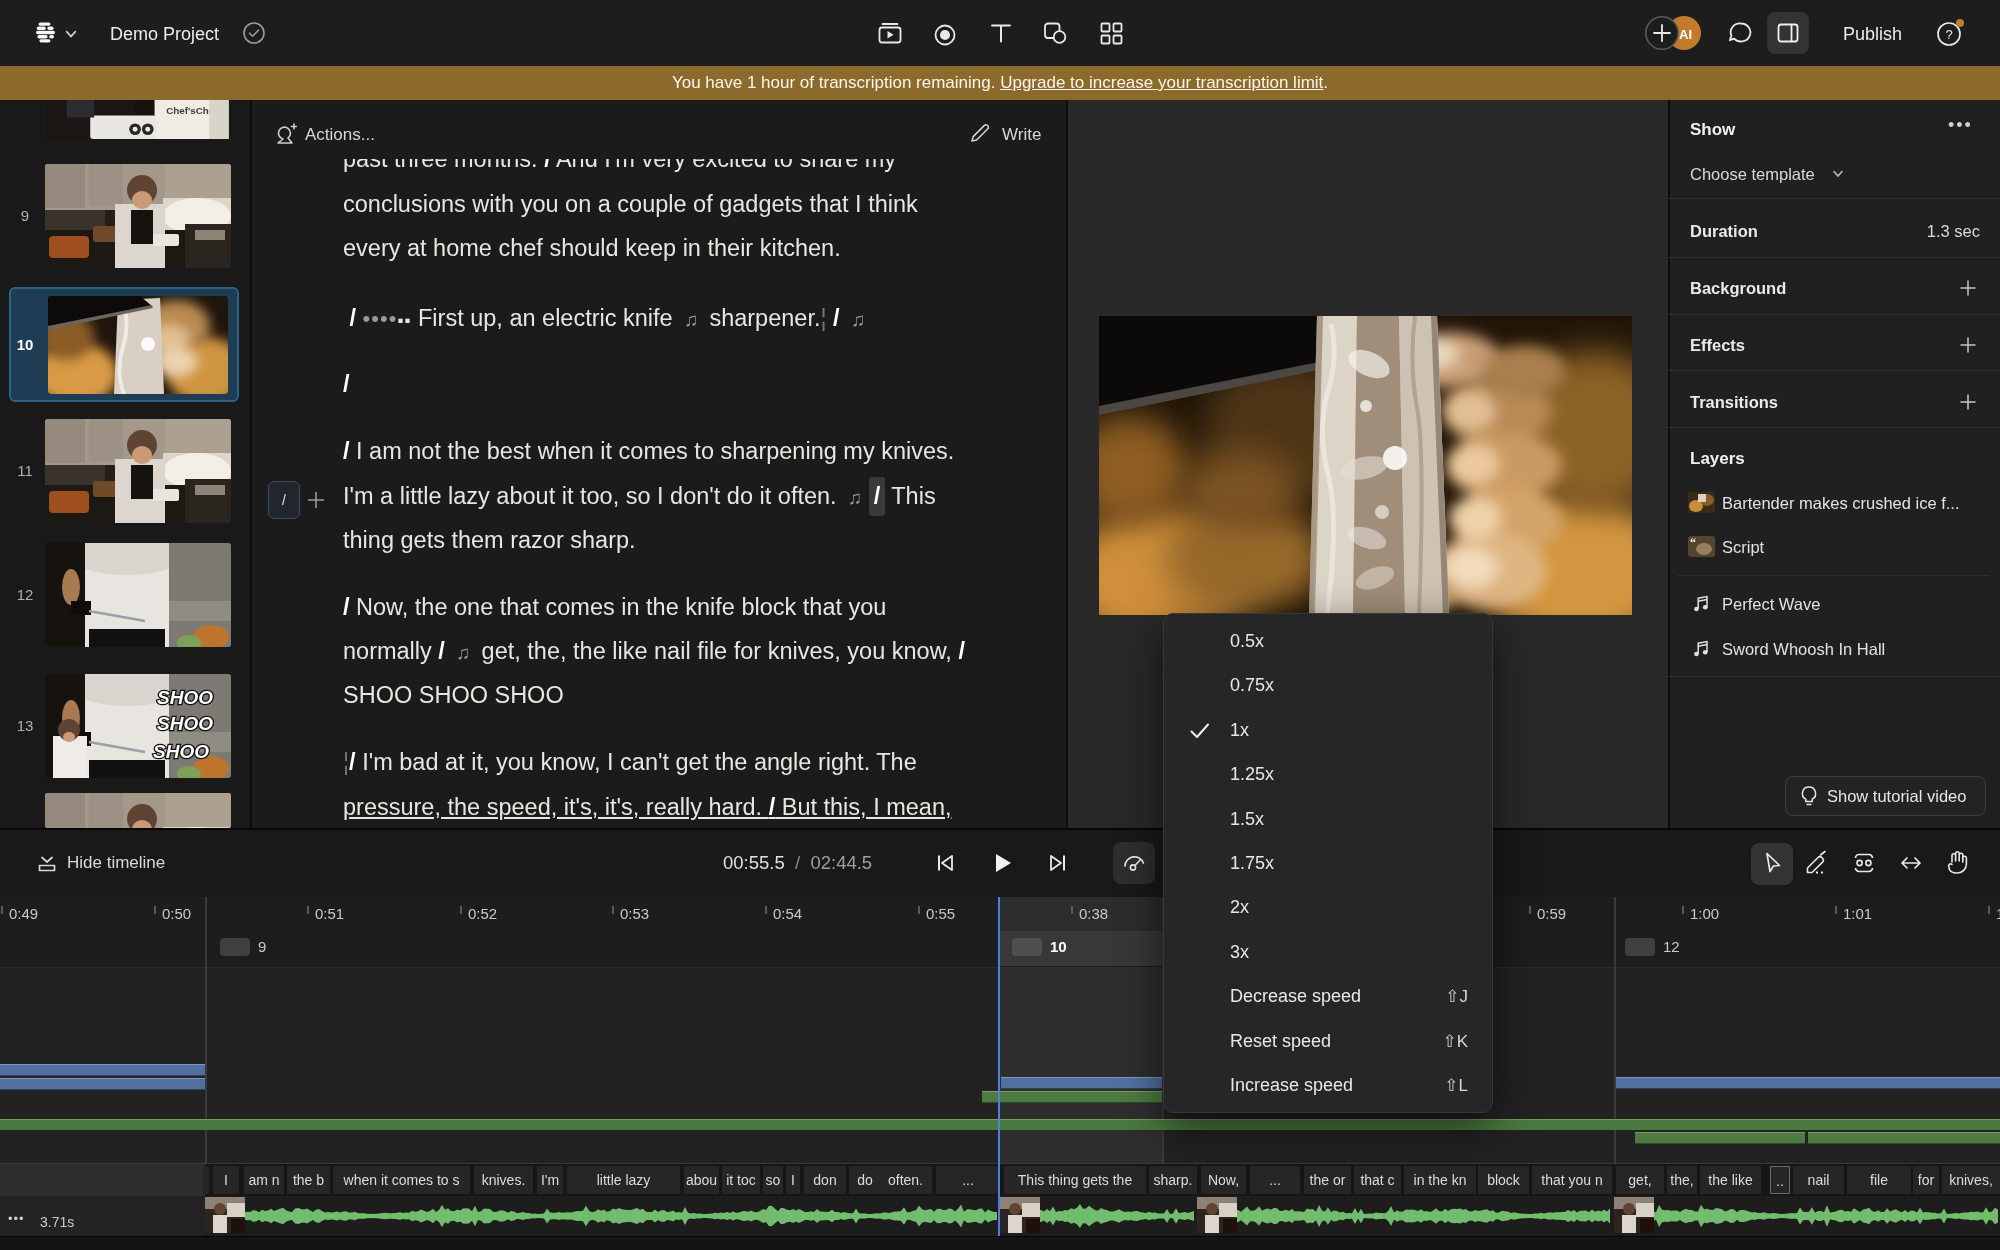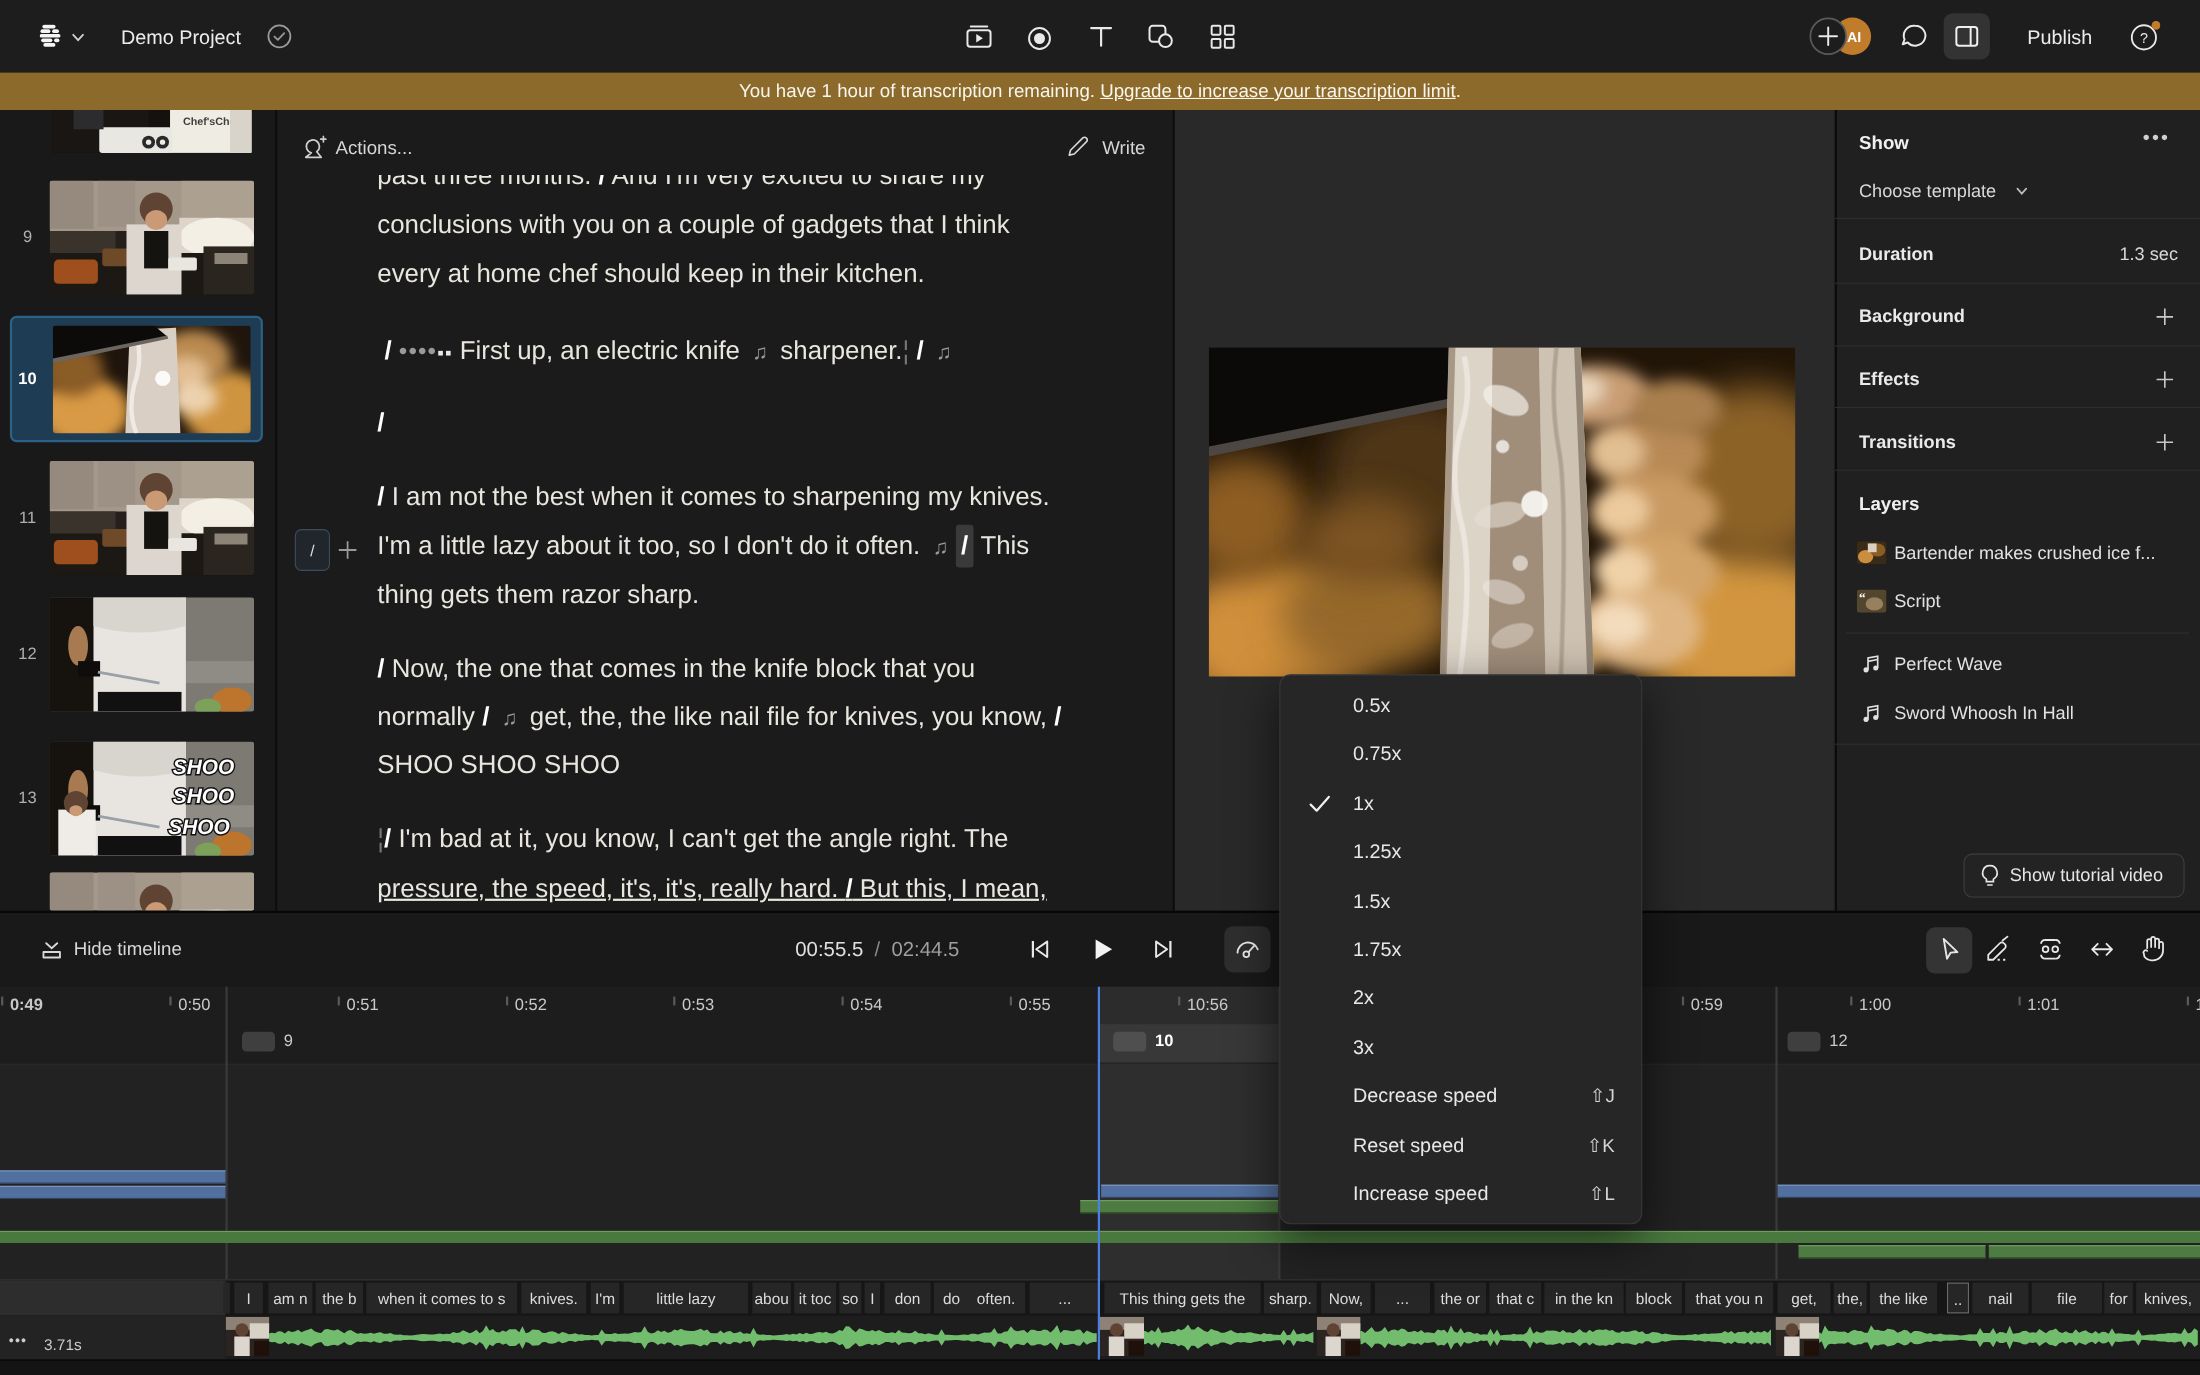--- a/index.html
+++ b/index.html
@@ -410,35 +410,35 @@
 </svg>
 <svg class="abs" style="left:1898px;top:851px" width="26" height="24" viewBox="0 0 26 24">
 <path d="M4 12 h18 M4 12 l5 -5 M4 12 l5 5 M22 12 l-5 -5 M22 12 l-5 5" stroke="#e8e8e8" stroke-width="1.7" fill="none" stroke-linecap="round" stroke-linejoin="round"></path>
 </svg>
 <svg class="abs" style="left:1944px;top:849px" width="26" height="28" viewBox="0 0 26 28">
 <path d="M8 13 V6.5 a1.8 1.8 0 0 1 3.6 0 V12 M11.6 11 V4.5 a1.8 1.8 0 0 1 3.6 0 V12 M15.2 11.5 V6 a1.8 1.8 0 0 1 3.6 0 V13 M18.8 12.5 V9 a1.8 1.8 0 0 1 3.6 0 v6 a9 9 0 0 1 -9 9 h-1.5 a8 8 0 0 1 -6.5 -3.4 L5 18 a2 2 0 0 1 3 -2.6 l0 0" stroke="#e8e8e8" stroke-width="1.6" fill="none" stroke-linecap="round" stroke-linejoin="round"></path>
 </svg>
 <div class="abs" style="left:0px;top:897px;width:2000px;height:70px;background:#1d1d1d;"></div>
 <div class="abs" style="left:999px;top:897px;width:164px;height:34px;background:#2c2c2c;"></div>
 <div class="abs" style="left:1px;top:906px;width:2px;height:8px;background:#5a5a5a;"></div>
-<div class="abs" style="left:9px;top:905px;width:52px;height:18px;color:#c9c9c9;font-size:15px;line-height:18px;font-weight:bold;">0:49</div>
+<div class="abs" style="left:9px;top:905px;width:52px;height:18px;color:#c9c9c9;font-size:15px;line-height:18px;">0:49</div>
 <div class="abs" style="left:154px;top:906px;width:2px;height:8px;background:#5a5a5a;"></div>
 <div class="abs" style="left:162px;top:905px;width:52px;height:18px;color:#c9c9c9;font-size:15px;line-height:18px;">0:50</div>
 <div class="abs" style="left:307px;top:906px;width:2px;height:8px;background:#5a5a5a;"></div>
 <div class="abs" style="left:315px;top:905px;width:52px;height:18px;color:#c9c9c9;font-size:15px;line-height:18px;">0:51</div>
 <div class="abs" style="left:460px;top:906px;width:2px;height:8px;background:#5a5a5a;"></div>
 <div class="abs" style="left:468px;top:905px;width:52px;height:18px;color:#c9c9c9;font-size:15px;line-height:18px;">0:52</div>
 <div class="abs" style="left:612px;top:906px;width:2px;height:8px;background:#5a5a5a;"></div>
 <div class="abs" style="left:620px;top:905px;width:52px;height:18px;color:#c9c9c9;font-size:15px;line-height:18px;">0:53</div>
 <div class="abs" style="left:765px;top:906px;width:2px;height:8px;background:#5a5a5a;"></div>
 <div class="abs" style="left:773px;top:905px;width:52px;height:18px;color:#c9c9c9;font-size:15px;line-height:18px;">0:54</div>
 <div class="abs" style="left:918px;top:906px;width:2px;height:8px;background:#5a5a5a;"></div>
 <div class="abs" style="left:926px;top:905px;width:52px;height:18px;color:#c9c9c9;font-size:15px;line-height:18px;">0:55</div>
 <div class="abs" style="left:1071px;top:906px;width:2px;height:8px;background:#5a5a5a;"></div>
-<div class="abs" style="left:1079px;top:905px;width:52px;height:18px;color:#c9c9c9;font-size:15px;line-height:18px;">10:56</div>
+<div class="abs" style="left:1079px;top:905px;width:52px;height:18px;color:#c9c9c9;font-size:15px;line-height:18px;">0:38</div>
 <div class="abs" style="left:1529px;top:906px;width:2px;height:8px;background:#5a5a5a;"></div>
 <div class="abs" style="left:1537px;top:905px;width:52px;height:18px;color:#c9c9c9;font-size:15px;line-height:18px;">0:59</div>
 <div class="abs" style="left:1682px;top:906px;width:2px;height:8px;background:#5a5a5a;"></div>
 <div class="abs" style="left:1690px;top:905px;width:52px;height:18px;color:#c9c9c9;font-size:15px;line-height:18px;">1:00</div>
 <div class="abs" style="left:1835px;top:906px;width:2px;height:8px;background:#5a5a5a;"></div>
 <div class="abs" style="left:1843px;top:905px;width:52px;height:18px;color:#c9c9c9;font-size:15px;line-height:18px;">1:01</div>
 <div class="abs" style="left:1988px;top:906px;width:2px;height:8px;background:#5a5a5a;"></div>
 <div class="abs" style="left:1996px;top:905px;width:52px;height:18px;color:#c9c9c9;font-size:15px;line-height:18px;">1:02</div>
 <div class="abs" style="left:999px;top:931px;width:164px;height:35px;background:#383838;"></div>
 <div class="abs" style="left:220px;top:938px;width:30px;height:18px;background:#3f3f3f;border-radius:4px;"></div>

